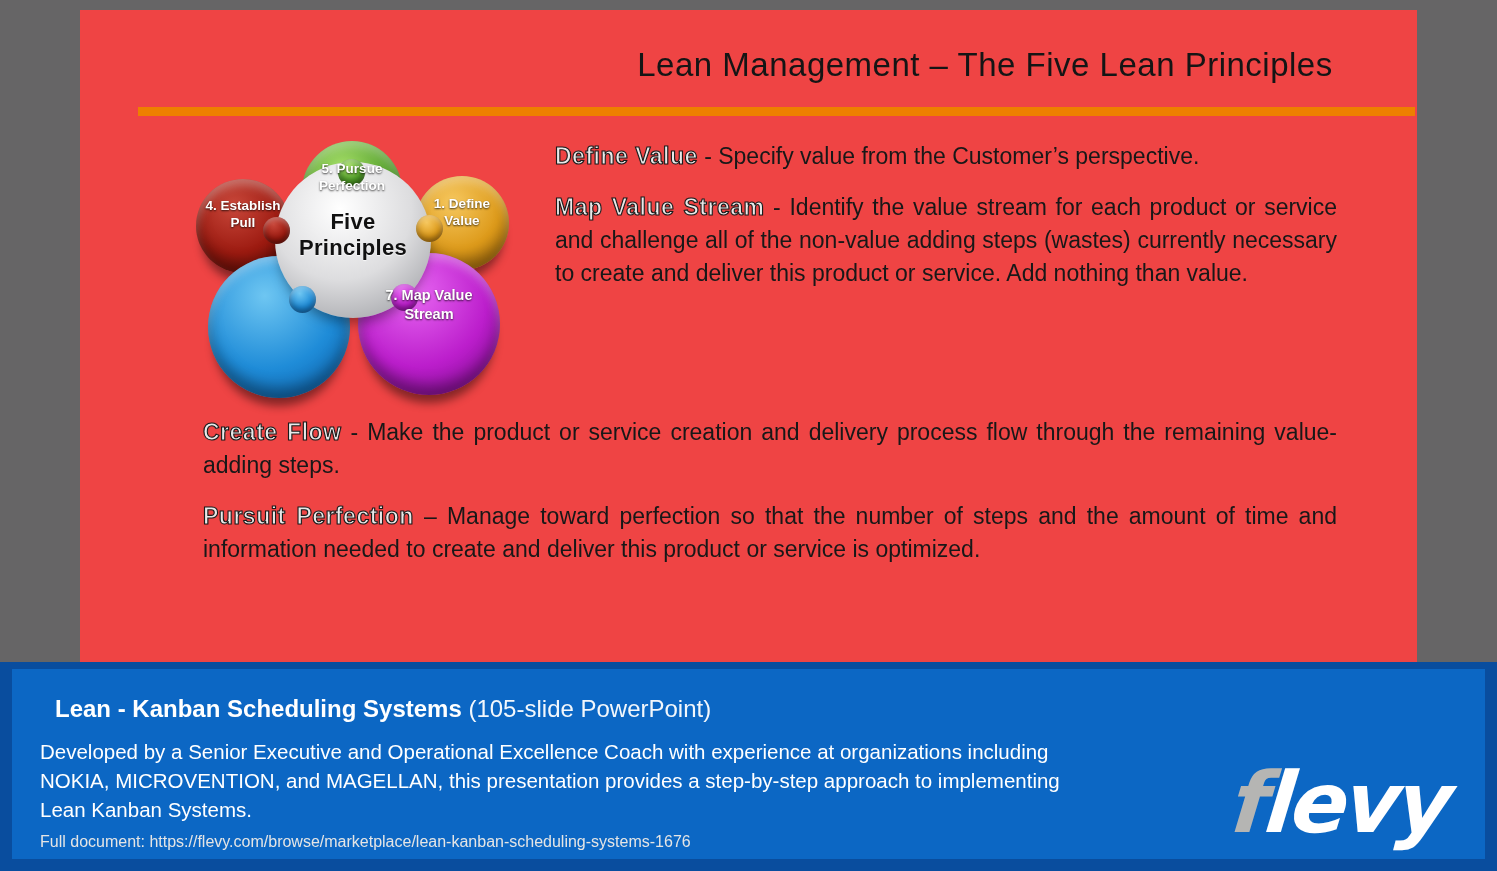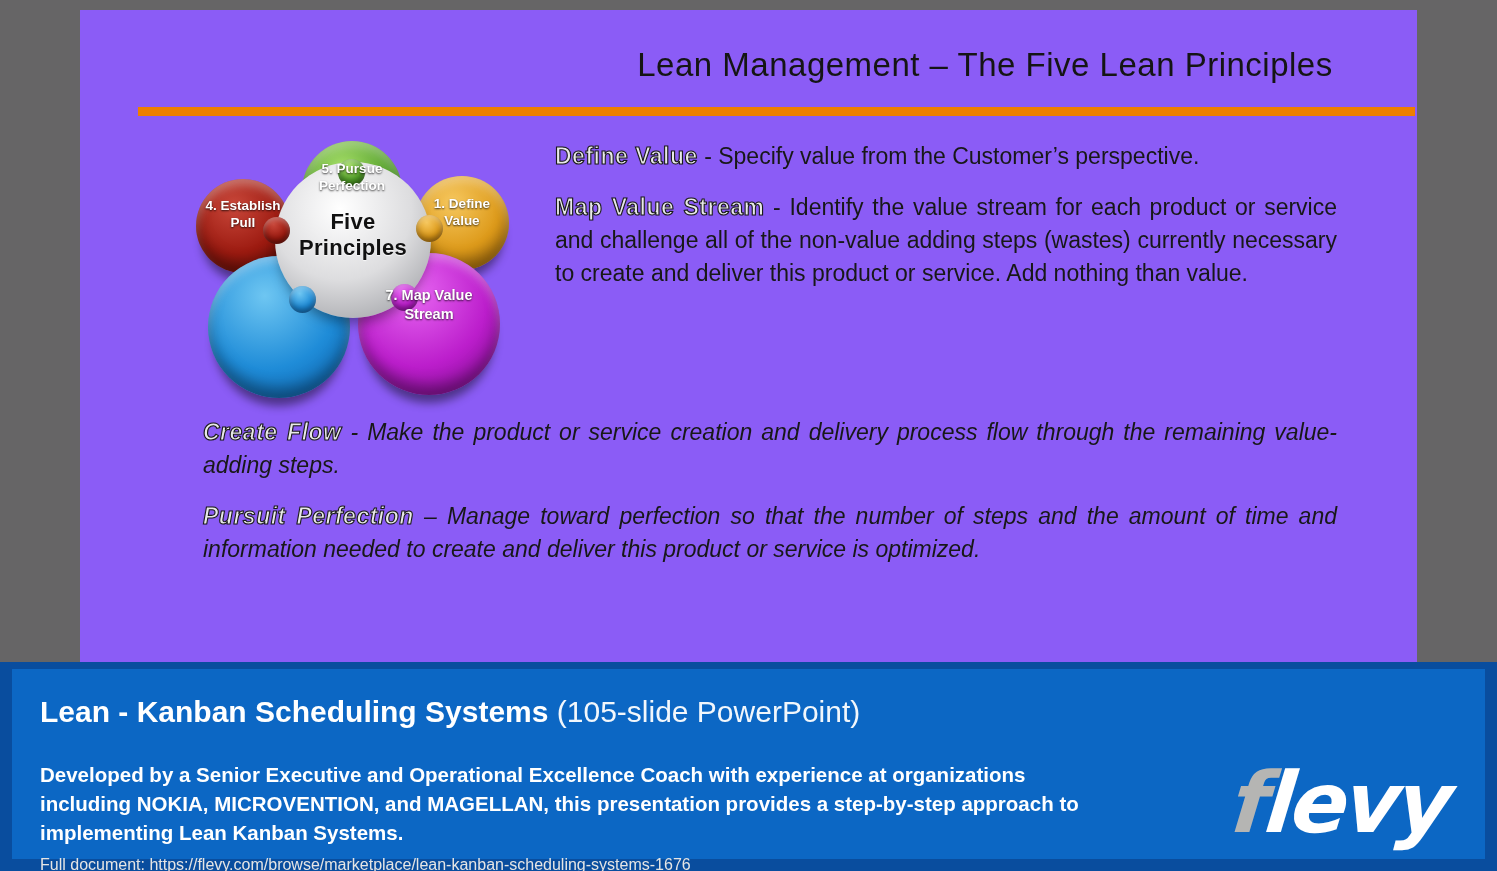--- a/index.html
+++ b/index.html
@@ -6,35 +6,35 @@
   html,body { width:1497px; height:871px; overflow:hidden; }
   body {
     font-family:"Liberation Sans", sans-serif;
     background:#666566;
     position:relative;
   }
 
   
   .slide {
     position:absolute; left:80px; top:10px; width:1337px; height:652px;
-    background:#8b5cf6;
+    background:#ef4444;
   }
   .slide-title {
     position:absolute; left:475px; top:36px; width:860px;
     text-align:center; font-size:33px; font-weight:400; color:#151515;
     letter-spacing:.5px;
   }
   .title-rule {
     position:absolute; left:58px; top:97px; width:1277px; height:9px;
     background:#ee7f00;
   }
 
   
   .col-right { position:absolute; left:475px; top:130px; width:782px; }
-  .col-full  { position:absolute; left:123px; top:406px; width:1134px;font-style:italic; }
+  .col-full  { position:absolute; left:123px; top:406px; width:1134px; }
   .para {
     font-size:23px; line-height:33px; color:#181818;
     text-align:justify; margin-bottom:18px;
   }
   .para:last-child { margin-bottom:0; }
   .term {
     font-weight:700; letter-spacing:.5px;
     color:#e9e9e9; -webkit-text-stroke:1.1px #1a1a1a;
     text-shadow:0 0 1px #333;
   }
@@ -80,24 +80,24 @@
     left:100px; top:74px; width:156px; color:#111; font-size:22px; line-height:26px;
     text-shadow:0 1px 1px rgba(255,255,255,.8); letter-spacing:.3px;
   }
 
   
   .banner-outer { position:absolute; left:0; top:662px; width:1497px; height:209px; background:#094d9e; }
   .banner-inner {
     position:absolute; left:12px; top:7px; right:12px; bottom:12px;
     background:#0c67c4; color:#ffffff; padding:26px 0 0 28px;
   }
-  .banner-title { font-size:30px; }
+  .banner-title { font-size:24px;margin-left:15px; }
   .banner-title .bt-bold { font-weight:700; }
   .banner-title .bt-rest { font-weight:400; opacity:.95; }
-  .banner-desc { margin-top:31px; width:1045px; font-size:20.5px; line-height:29px; font-weight:700; }
+  .banner-desc { margin-top:14px; width:1045px; font-size:20.5px; line-height:29px; font-weight:400; }
   .banner-link { margin-top:9px; font-size:16px; color:#e5e5e5; text-decoration:none; display:inline-block; }
   .flevy-logo {
     position:absolute; right:35px; bottom:14px;
     font-family:"DejaVu Sans", sans-serif;
     font-style:italic; font-weight:bold; font-size:84px; line-height:84px;
     letter-spacing:-3px; transform:skewX(-6deg);
   }
   .flevy-f   { color:#b5b5b3; }
   .flevy-rest{ color:#ffffff; }
 </style>

